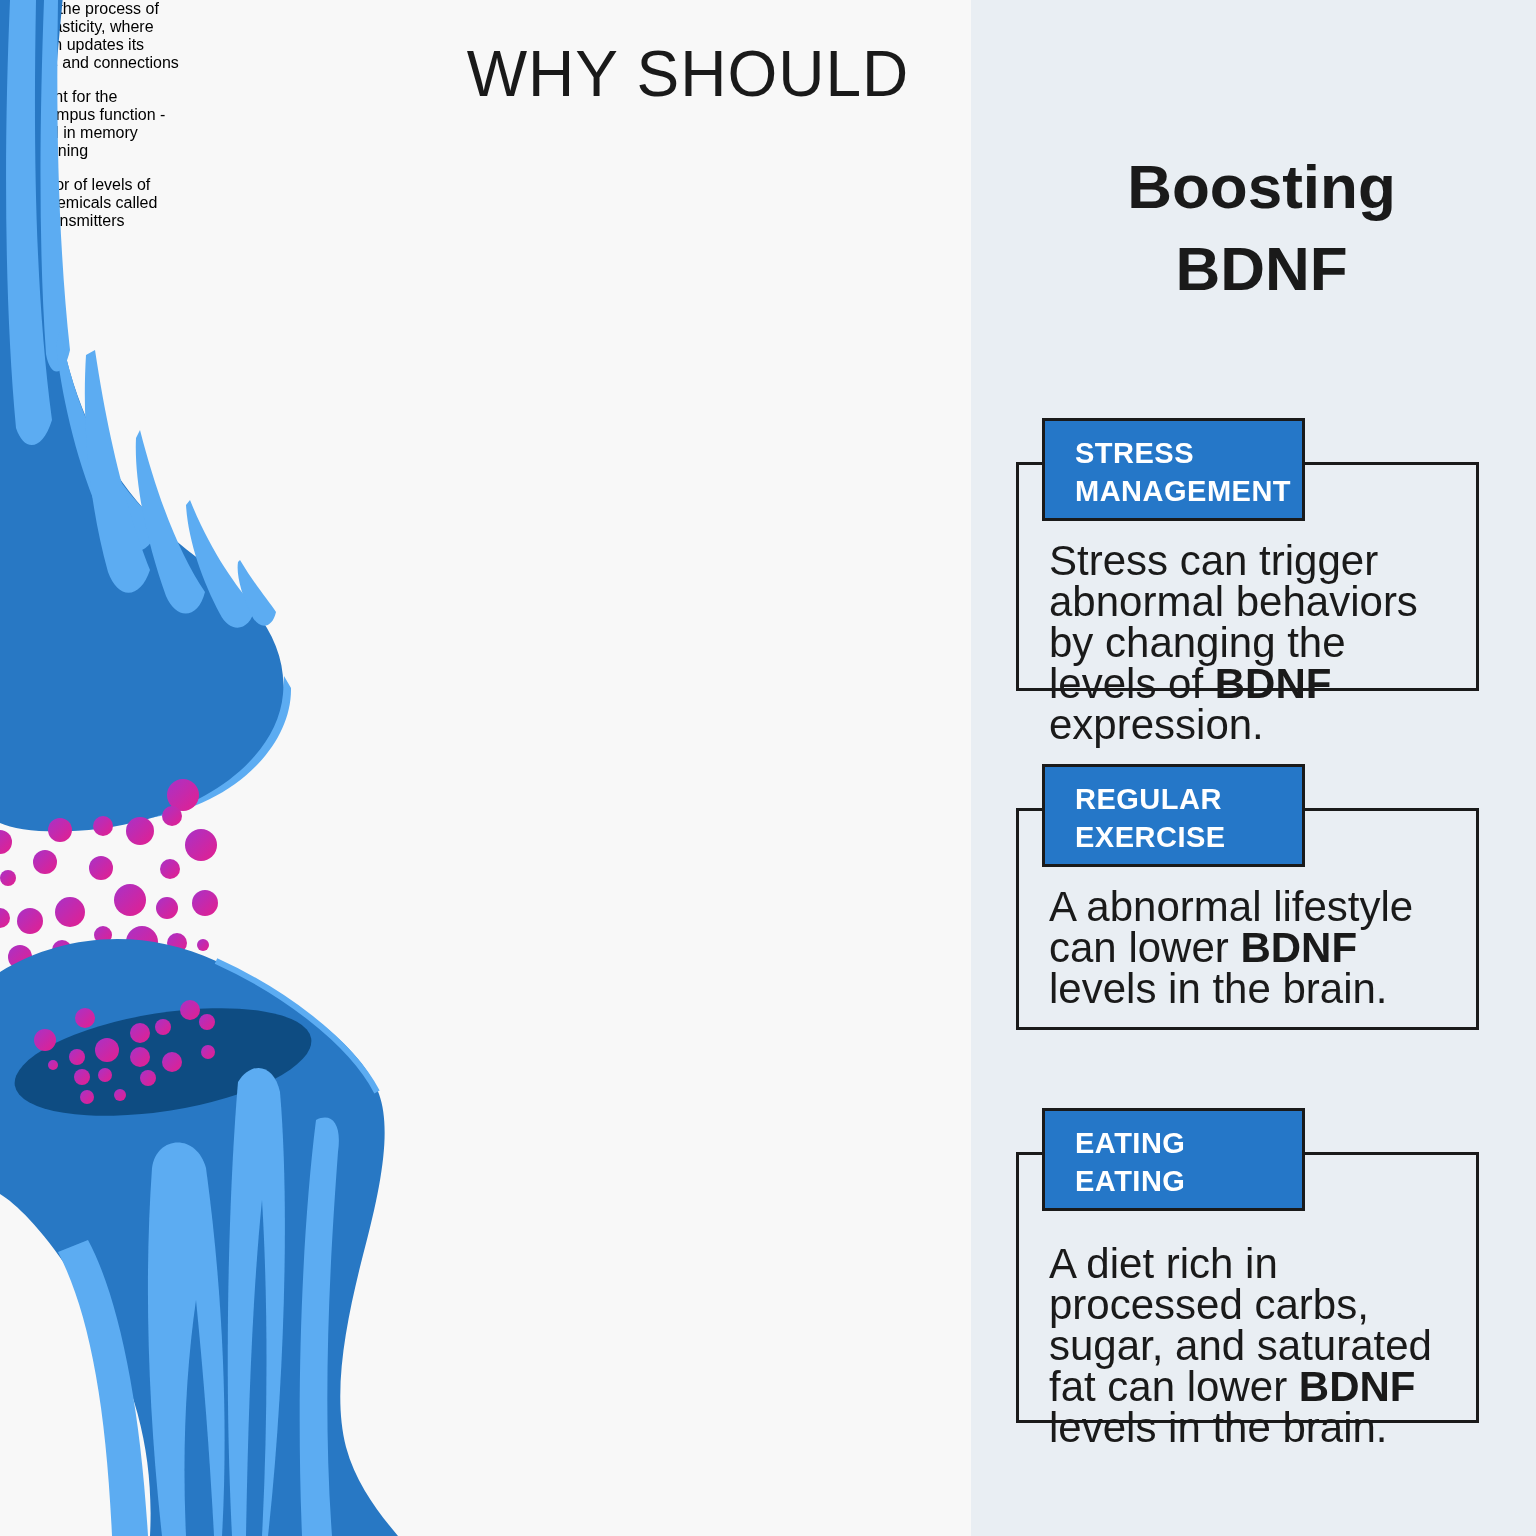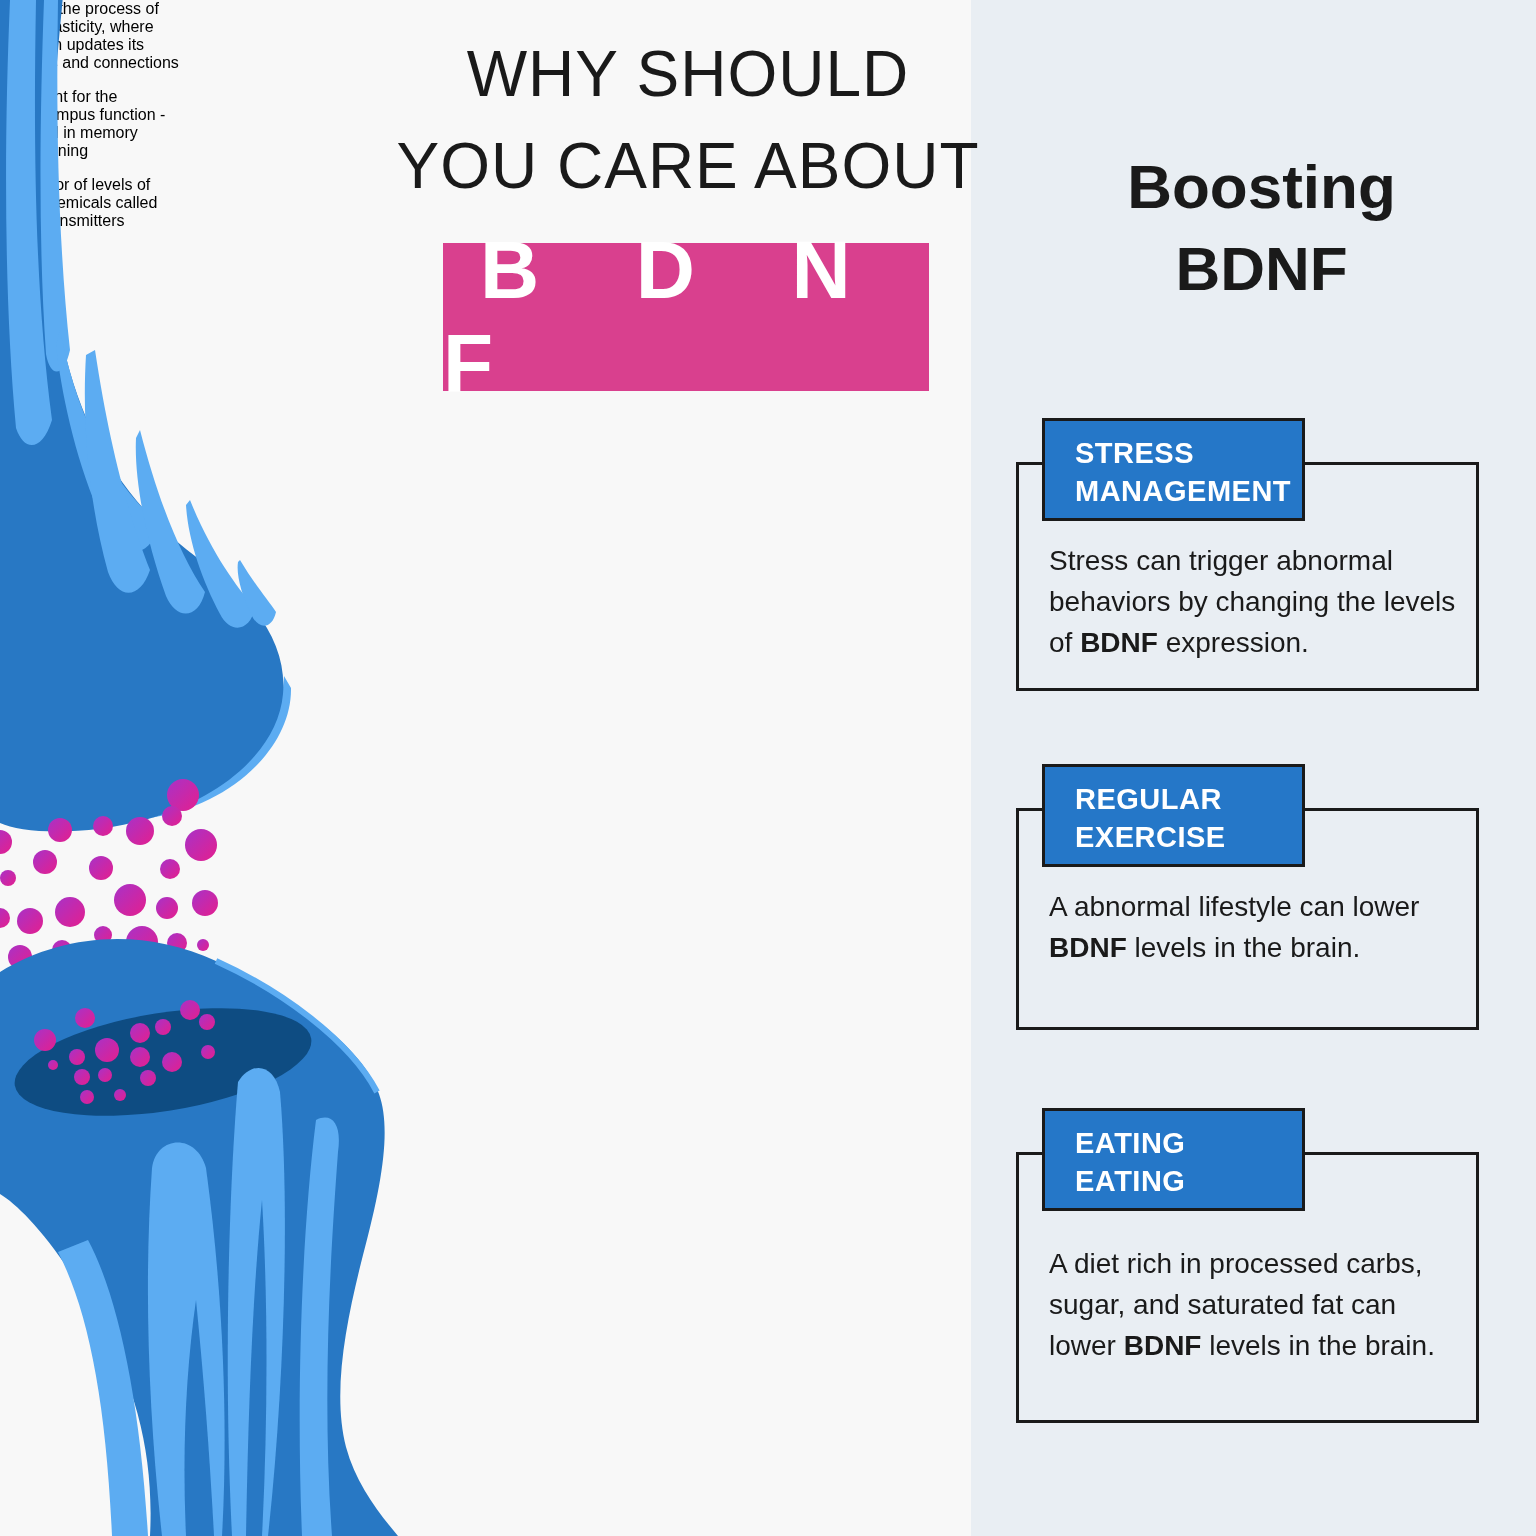--- a/index.html
+++ b/index.html
@@ -38,21 +38,21 @@
   .card-2{top:808px;height:222px;}
   .card-3{top:1152px;height:271px;}
   .card-label{
     position:absolute;left:23px;top:-47px;width:263px;height:103px;box-sizing:border-box;
     background:var(--accent-blue,#2577c8);border:3px solid var(--text-dark,#1a1a1a);
     color:#ffffff;font-weight:bold;font-size:29px;line-height:38px;letter-spacing:0.5px;
     padding:13px 12px 0 30px;
   }
   .card-body{
     position:absolute;left:30px;width:415px;margin:0;
-    color:var(--text-dark,#1a1a1a);font-size:28px;line-height:41px;
+    color:var(--text-dark,#1a1a1a);font-size:42px;line-height:41px;
   }
   .card-1 .card-body,.card-2 .card-body{top:75px;}
   .card-3 .card-body{top:88px;}
   .card-body b{font-weight:bold;}
 </style>
 </head>
 <body>
 
 <div class="poster">
 
@@ -143,26 +143,22 @@
       <circle cx="82" cy="1077" r="8"></circle>
         <circle cx="105" cy="1075" r="7"></circle>
       <circle cx="148" cy="1078" r="8"></circle>
         <circle cx="120" cy="1095" r="6"></circle>
       <circle cx="87" cy="1097" r="7"></circle>
     </g>
   </svg>
 
   <header class="title">
     <div>WHY SHOULD</div>
-    <div>YOU CARE ABOUT</div>
   </header>
 
-  <div class="bdnf-box">
-    <span>B D N F</span>
-  </div>
 
   <p class="fact fact-1">
     </p>
     <div>Vital for the process of</div>
     <div>neuroplasticity, where</div>
     <div>the brain updates its</div>
     <div>neurons and connections</div>
   <p></p>
 
   <p class="fact fact-2">

